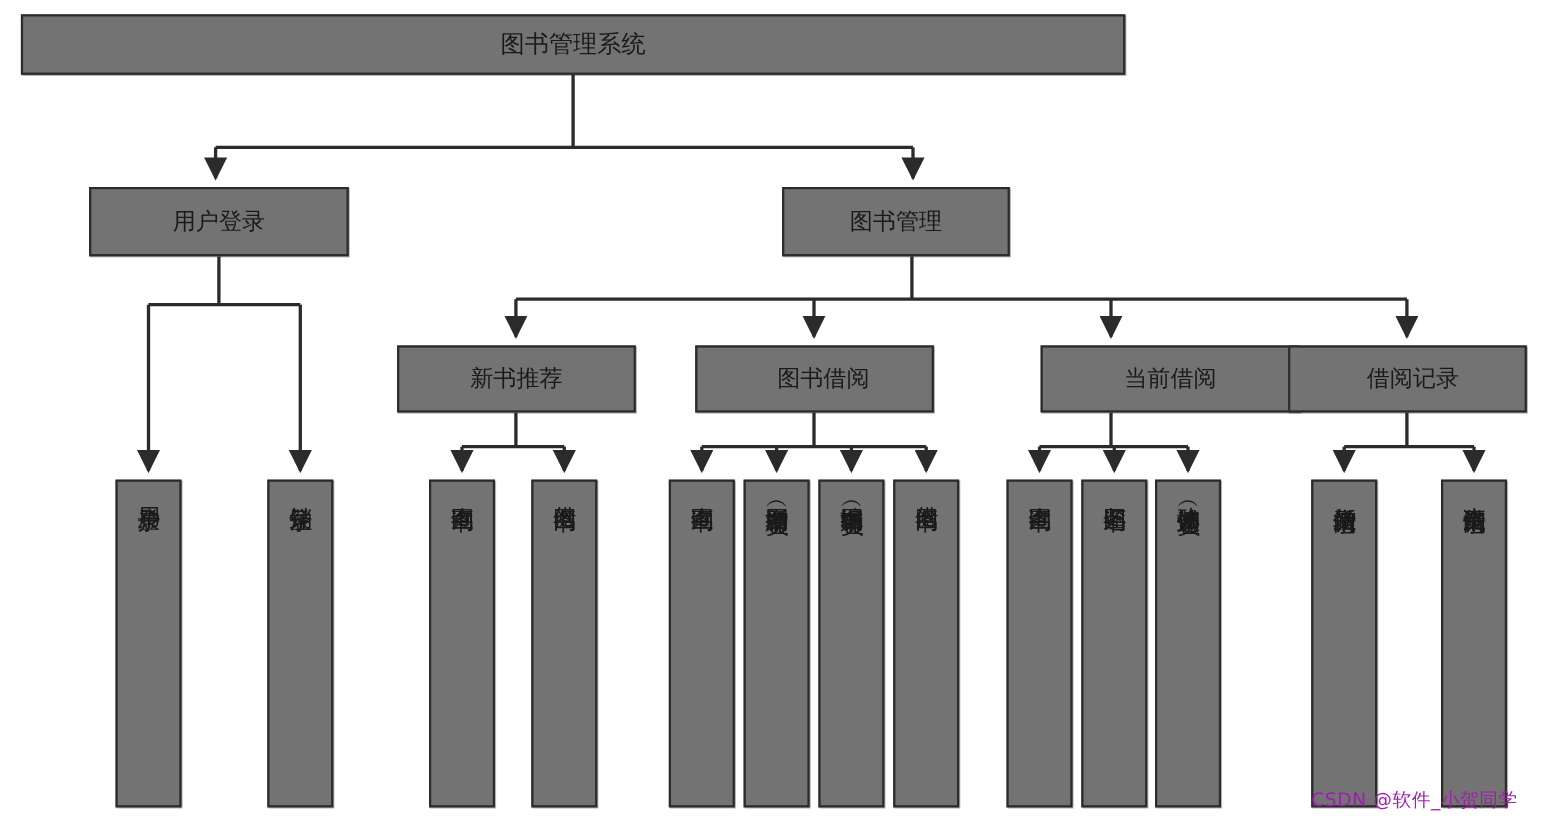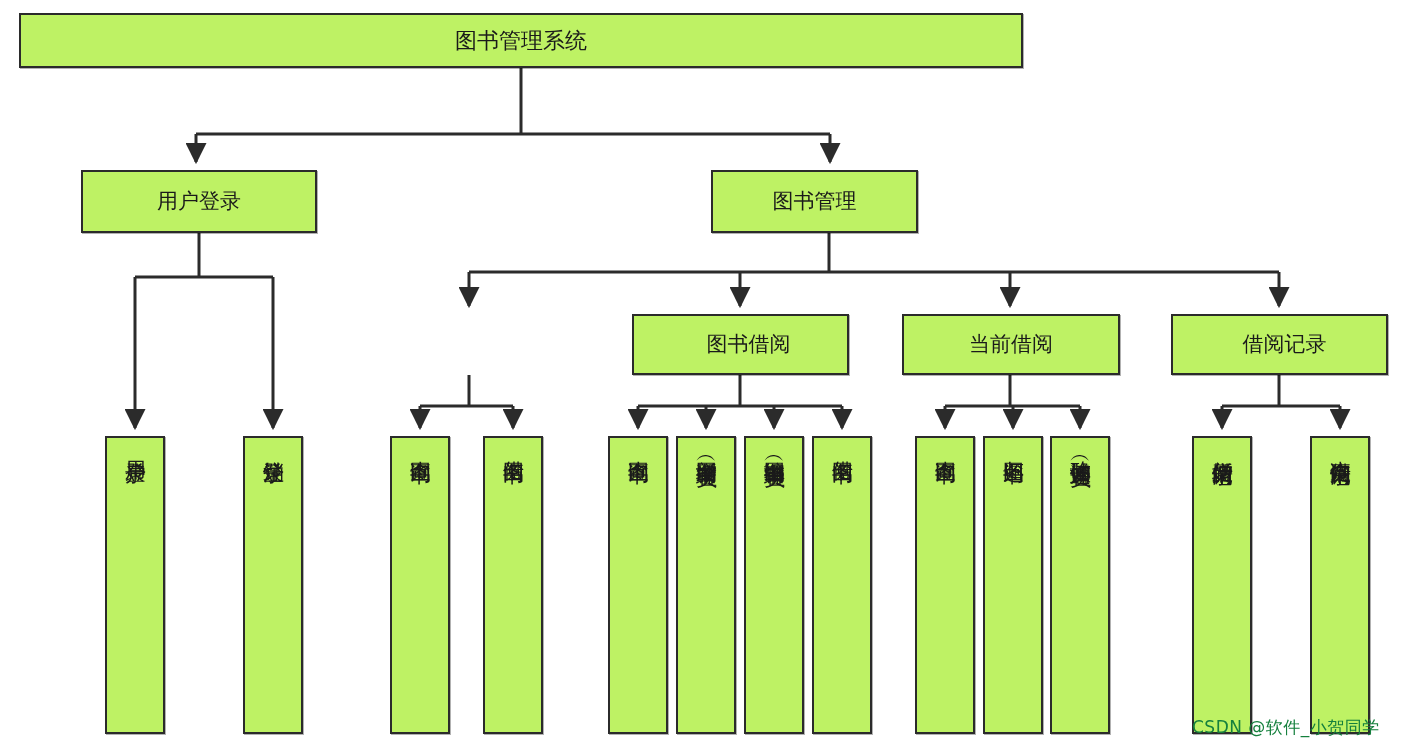--- a/index.html
+++ b/index.html
@@ -22,21 +22,21 @@
     position: absolute;
     left: 0;
     top: 0;
     width: 1405px;
     height: 747px;
     pointer-events: none;
   }
   .node {
     position: absolute;
     box-sizing: border-box;
-    background: #bef264;
+    background: #737373;
     border: 2px solid #2b2b2b;
     display: flex;
     align-items: center;
     justify-content: center;
     color: #1a1a1a;
     box-shadow: 1px 1px 0 rgba(0,0,0,0.30);
   }
   .node .lbl {
     display: block;
     text-align: center;
@@ -58,21 +58,21 @@
   .node.vert .lbl {
     writing-mode: vertical-rl;
     text-orientation: upright;
     font-size: 21px;
     letter-spacing: 1px;
     line-height: 1;
     white-space: nowrap;
   }
   .watermark {
     position: absolute;
-    color: #15803d;
+    color: #a21caf;
     font-size: 17px;
     letter-spacing: 0.5px;
     white-space: nowrap;
     user-select: none;
   }
 </style>
 </head>
 <body>
 
 <div id="canvas">
@@ -131,24 +131,27 @@
     <span class="lbl">图书管理系统</span>
   </div>
 
   <div class="node horiz" style="left:81px; top:170px; width:236px; height:63px;">
     <span class="lbl">用户登录</span>
   </div>
   <div class="node horiz" style="left:711px; top:170px; width:207px; height:63px;">
     <span class="lbl">图书管理</span>
   </div>
 
+  <div class="node horiz" style="left:361px; top:314px; width:217px; height:61px;">
+    <span class="lbl">新书推荐</span>
+  </div>
   <div class="node horiz" style="left:632px; top:314px; width:217px; height:61px;padding-left:16px;">
     <span class="lbl">图书借阅</span>
   </div>
-  <div class="node horiz" style="left:902px; top:314px; width:218px; height:61px;">
+  <div class="node horiz" style="left:946px; top:314px; width:236px; height:61px;">
     <span class="lbl">当前借阅</span>
   </div>
   <div class="node horiz" style="left:1171px; top:314px; width:217px; height:61px;padding-left:10px;">
     <span class="lbl">借阅记录</span>
   </div>
 
   <div class="node vert" style="left:105px; top:436px; width:60px; height:298px;">
     <span class="lbl">用户登录</span>
   </div>
   <div class="node vert" style="left:243px; top:436px; width:60px; height:298px;">

